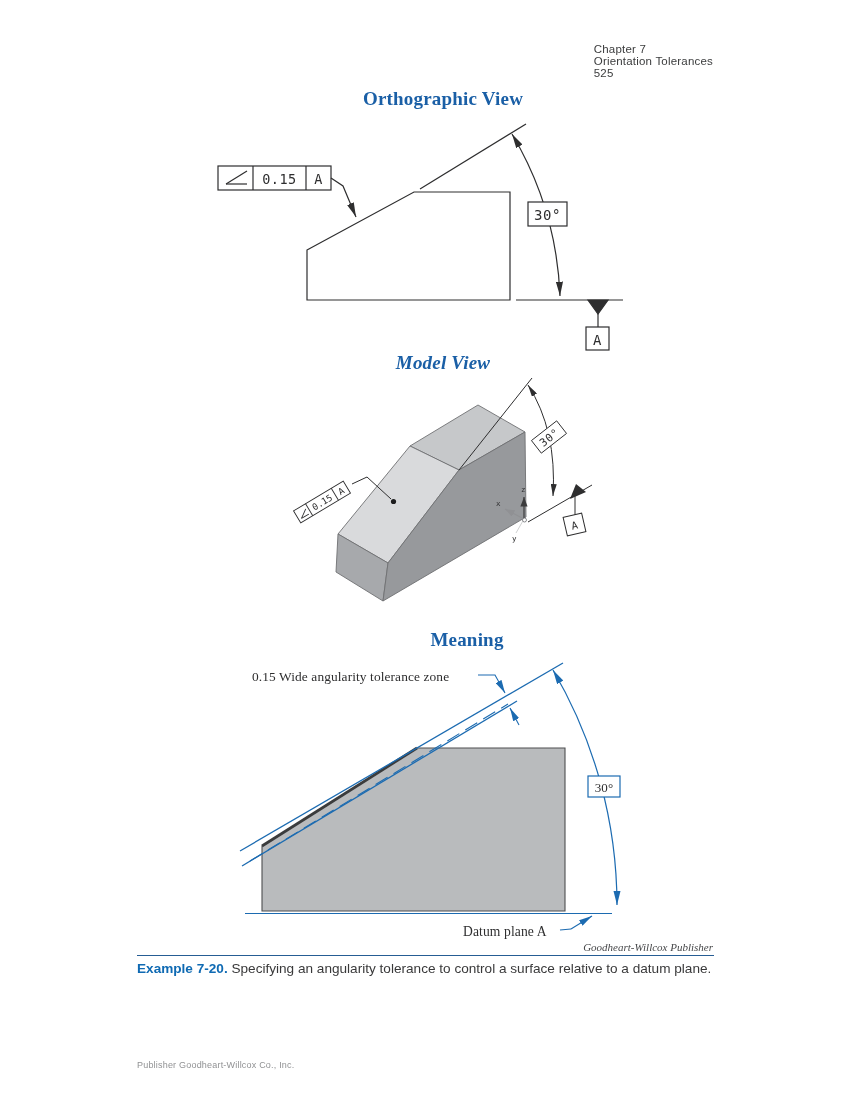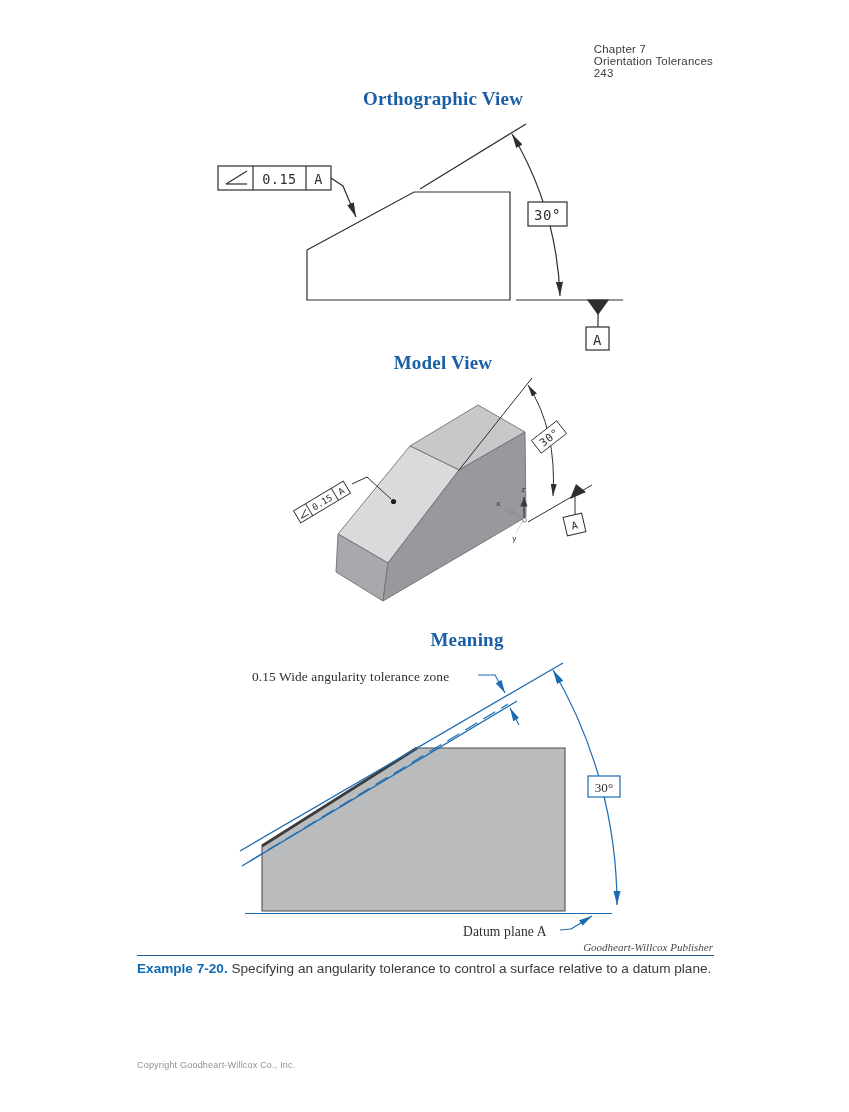--- a/index.html
+++ b/index.html
@@ -23,25 +23,25 @@
   .serif-lbl{font-family:"Liberation Serif",serif;letter-spacing:.1px;}
 </style>
 </head>
 <body>
 
 <div class="abs header">
   <span>Chapter 7</span>
   <span class="gap1"></span>
   <span>Orientation Tolerances</span>
   <span class="gap2"></span>
-  <span>243</span>
+  <span>525</span>
 </div>
 
 <div class="abs view-title" style="left:443px;top:88px;">Orthographic View</div>
-<div class="abs view-title" style="left:443px;top:352px;">Model View</div>
+<div class="abs view-title" style="left:443px;top:352px;font-style:italic;">Model View</div>
 <div class="abs view-title" style="left:441px;top:629px;margin-left:26px;">Meaning</div>
 
 <svg id="svg-canvas" width="849" height="1112" viewBox="0 0 849 1112">
   <defs>
     <marker id="ab" viewBox="0 0 12 6" refX="12" refY="3" markerWidth="12" markerHeight="6" orient="auto">
       <path d="M0,0 L12,3 L0,6 Z" fill="#2e2e2f"></path>
     </marker>
     <marker id="abr" viewBox="0 0 12 6" refX="12" refY="3" markerWidth="12" markerHeight="6" orient="auto-start-reverse">
       <path d="M0,0 L12,3 L0,6 Z" fill="#2e2e2f"></path>
     </marker>
@@ -170,13 +170,13 @@
     <text x="252" y="681" font-size="13.4" class="serif-lbl" fill="#1c6bb1">0.15 Wide angularity tolerance zone</text>
     <text x="463" y="936" font-size="13.6" class="serif-lbl" fill="#1c6bb1">Datum plane A</text>
   </g>
 </svg>
 
 <div class="abs publisher">Goodheart-Willcox Publisher</div>
 <div class="abs rule"></div>
 <div class="abs caption">
   <span class="cap-label">Example 7-20.</span><span> Specifying an angularity tolerance to control a surface relative to a datum plane.</span>
 </div>
-<div class="abs copyright">Copyright Goodheart-Willcox Co., Inc.</div>
+<div class="abs copyright">Publisher Goodheart-Willcox Co., Inc.</div>
 
 </body></html>

